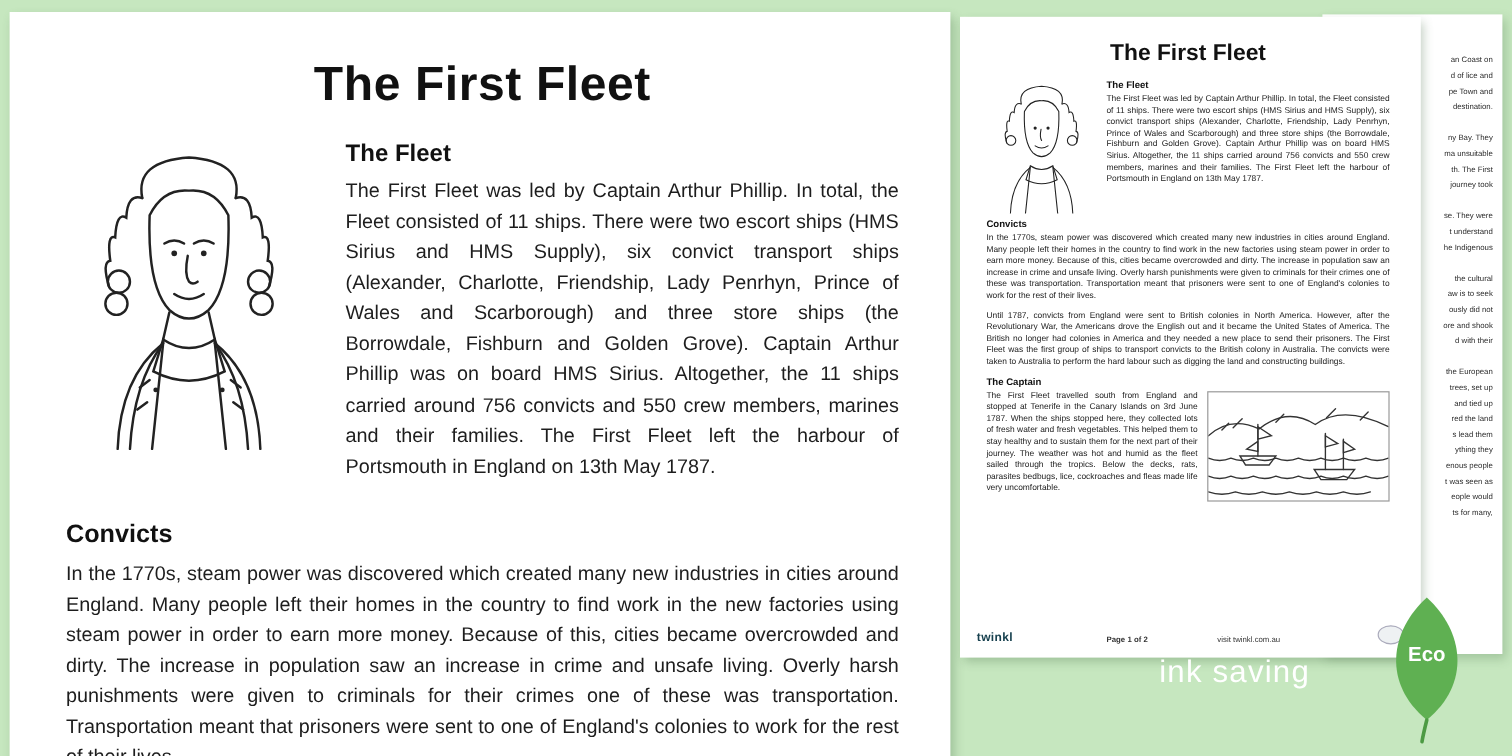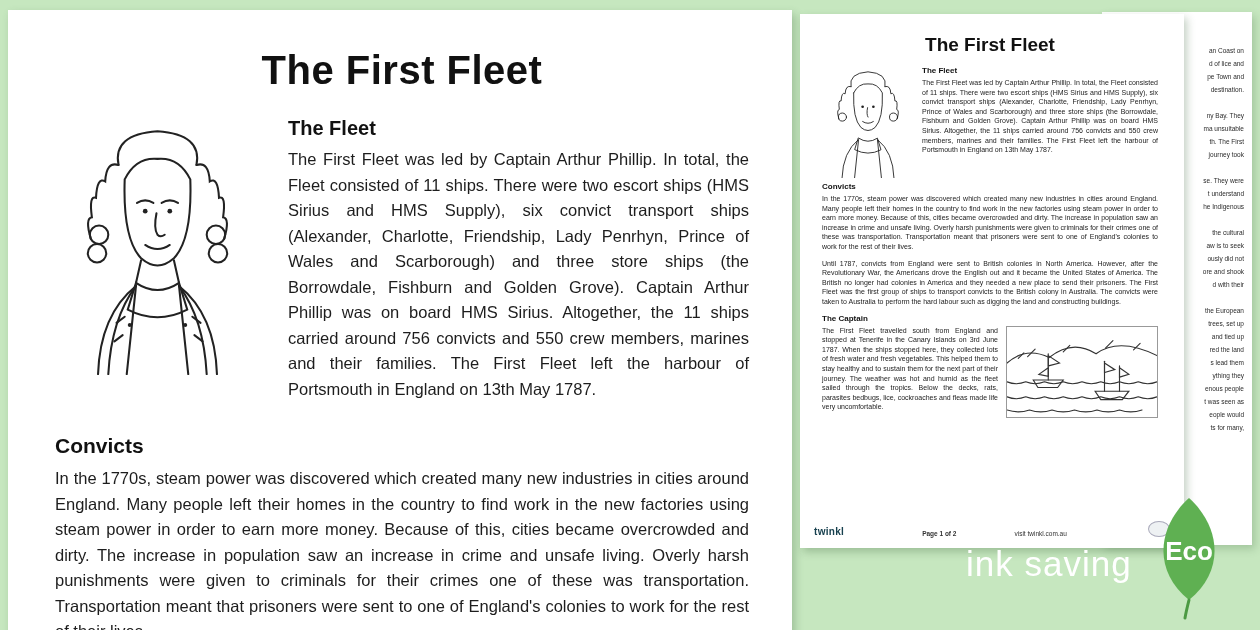--- a/index.html
+++ b/index.html
@@ -70,27 +70,27 @@
     z-index:1; padding:32px 8px 0 60px;
     text-align:right; font-size:6.5px; line-height:13px; color:#2a2a2a;
     box-shadow:3px 4px 8px rgba(60,100,60,.25);
     overflow:hidden;
   }
   .frag { min-height:13px; white-space:nowrap; }
 
   
   .ink-saving {
     position:absolute; left:966px; top:544px; z-index:3;
-    color:#ffffff; font-size:35px; letter-spacing:1px;
+    color:#ffffff; font-size:26px; letter-spacing:1px;
   }
   .leaf-wrap { position:absolute; left:1146px; top:496px; z-index:3; width:86px; height:124px; }
   .leaf-wrap svg { position:absolute; left:0; top:0; }
   .eco-label {
     position:absolute; left:0; width:86px; top:40px; text-align:center;
-    color:#ffffff; font-size:26px; font-weight:700;
+    color:#ffffff; font-size:17px; font-weight:700;
   }
 
   .line-art { stroke:#222; fill:none; stroke-width:2; stroke-linecap:round; }
   .line-art-thin { stroke:#333; fill:none; stroke-width:1.2; stroke-linecap:round; }
 </style>
 </head>
 <body>
 
 <div class="sheet main-page">
   <h1>The First Fleet</h1>

